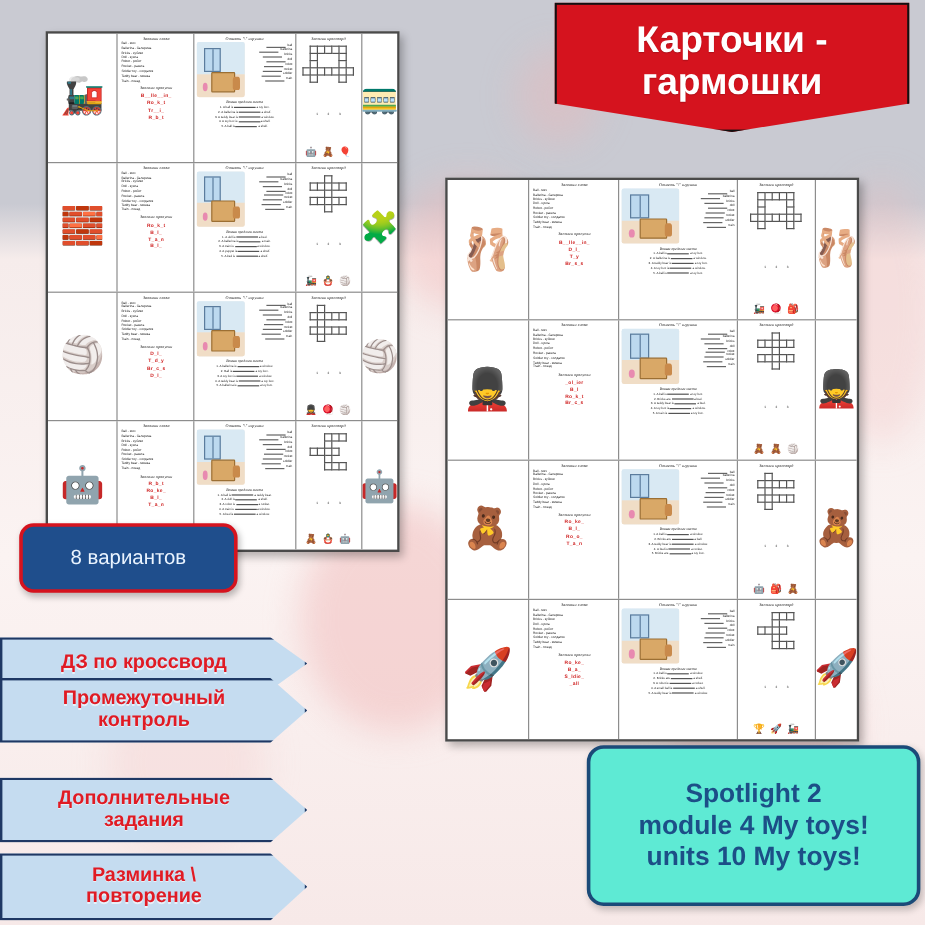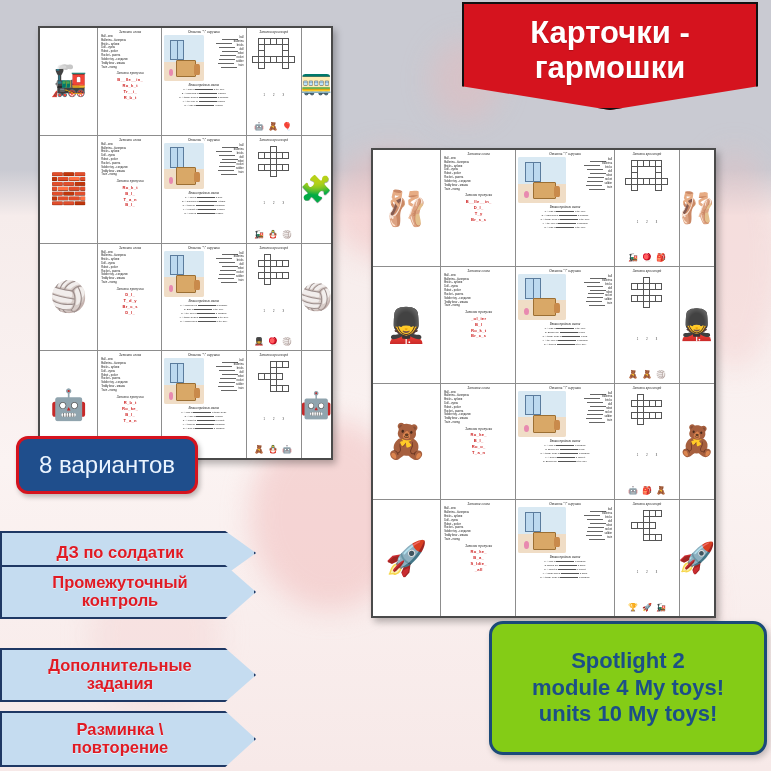--- a/index.html
+++ b/index.html
@@ -91,21 +91,21 @@
     margin-top:-10px;text-shadow:0 1px 1px rgba(0,0,0,.2);
   }
 
   
   #badge{
     position:absolute;left:16px;top:436px;width:176px;height:52px;
     background:#1f4e8c;border:3px solid #d5131e;border-radius:12px;
     display:flex;align-items:center;justify-content:center;
     box-shadow:2px 3px 5px rgba(0,0,0,.25);
   }
-  #badge .t{color:#eaf4ff;font-size:24px;}
+  #badge .t{color:#eaf4ff;font-size:17px;}
 
   
   .chev{
     position:absolute;left:0;width:252px;
     background:#c5dcf0;border:2px solid #1f3864;
     clip-path:polygon(0 0,88% 0,100% 50%,88% 100%,0 100%);
     display:flex;align-items:center;justify-content:center;text-align:center;
     box-shadow:1px 2px 4px rgba(0,0,0,.18);
   }
   .chev .t{
@@ -113,21 +113,21 @@
     padding-right:16px;text-shadow:0 1px 0 rgba(255,255,255,.6);
   }
   #chev-1{top:531px;height:40px;}
   #chev-2{top:565px;height:50px;}
   #chev-3{top:648px;height:50px;}
   #chev-4{top:711px;height:52px;}
 
   
   #infobox{
     position:absolute;left:489px;top:621px;width:272px;height:128px;
-    background:#84cc16;border:3px solid #1b4a78;border-radius:14px;
+    background:#5eead4;border:3px solid #1b4a78;border-radius:14px;
     display:flex;align-items:center;justify-content:center;text-align:center;
     box-shadow:2px 3px 6px rgba(0,0,0,.22);
   }
   #infobox .t{color:#1c4f87;font-weight:bold;font-size:22px;line-height:1.22;}
 </style>
 </head>
 <body>
 
 <div class="blob b1"></div>
 <div class="blob b2"></div>
@@ -1267,21 +1267,21 @@
 
 <div id="title-banner">
   <div class="t">Карточки -<br>гармошки</div>
 </div>
 
 <div id="badge">
   <div class="t">8 вариантов</div>
 </div>
 
 <div class="chev" id="chev-1">
-  <div class="t">ДЗ по солдатик</div>
+  <div class="t">ДЗ по кроссворд</div>
 </div>
 <div class="chev" id="chev-2">
   <div class="t">Промежуточный<br>контроль</div>
 </div>
 <div class="chev" id="chev-3">
   <div class="t">Дополнительные<br>задания</div>
 </div>
 <div class="chev" id="chev-4">
   <div class="t">Разминка \<br>повторение</div>
 </div>

